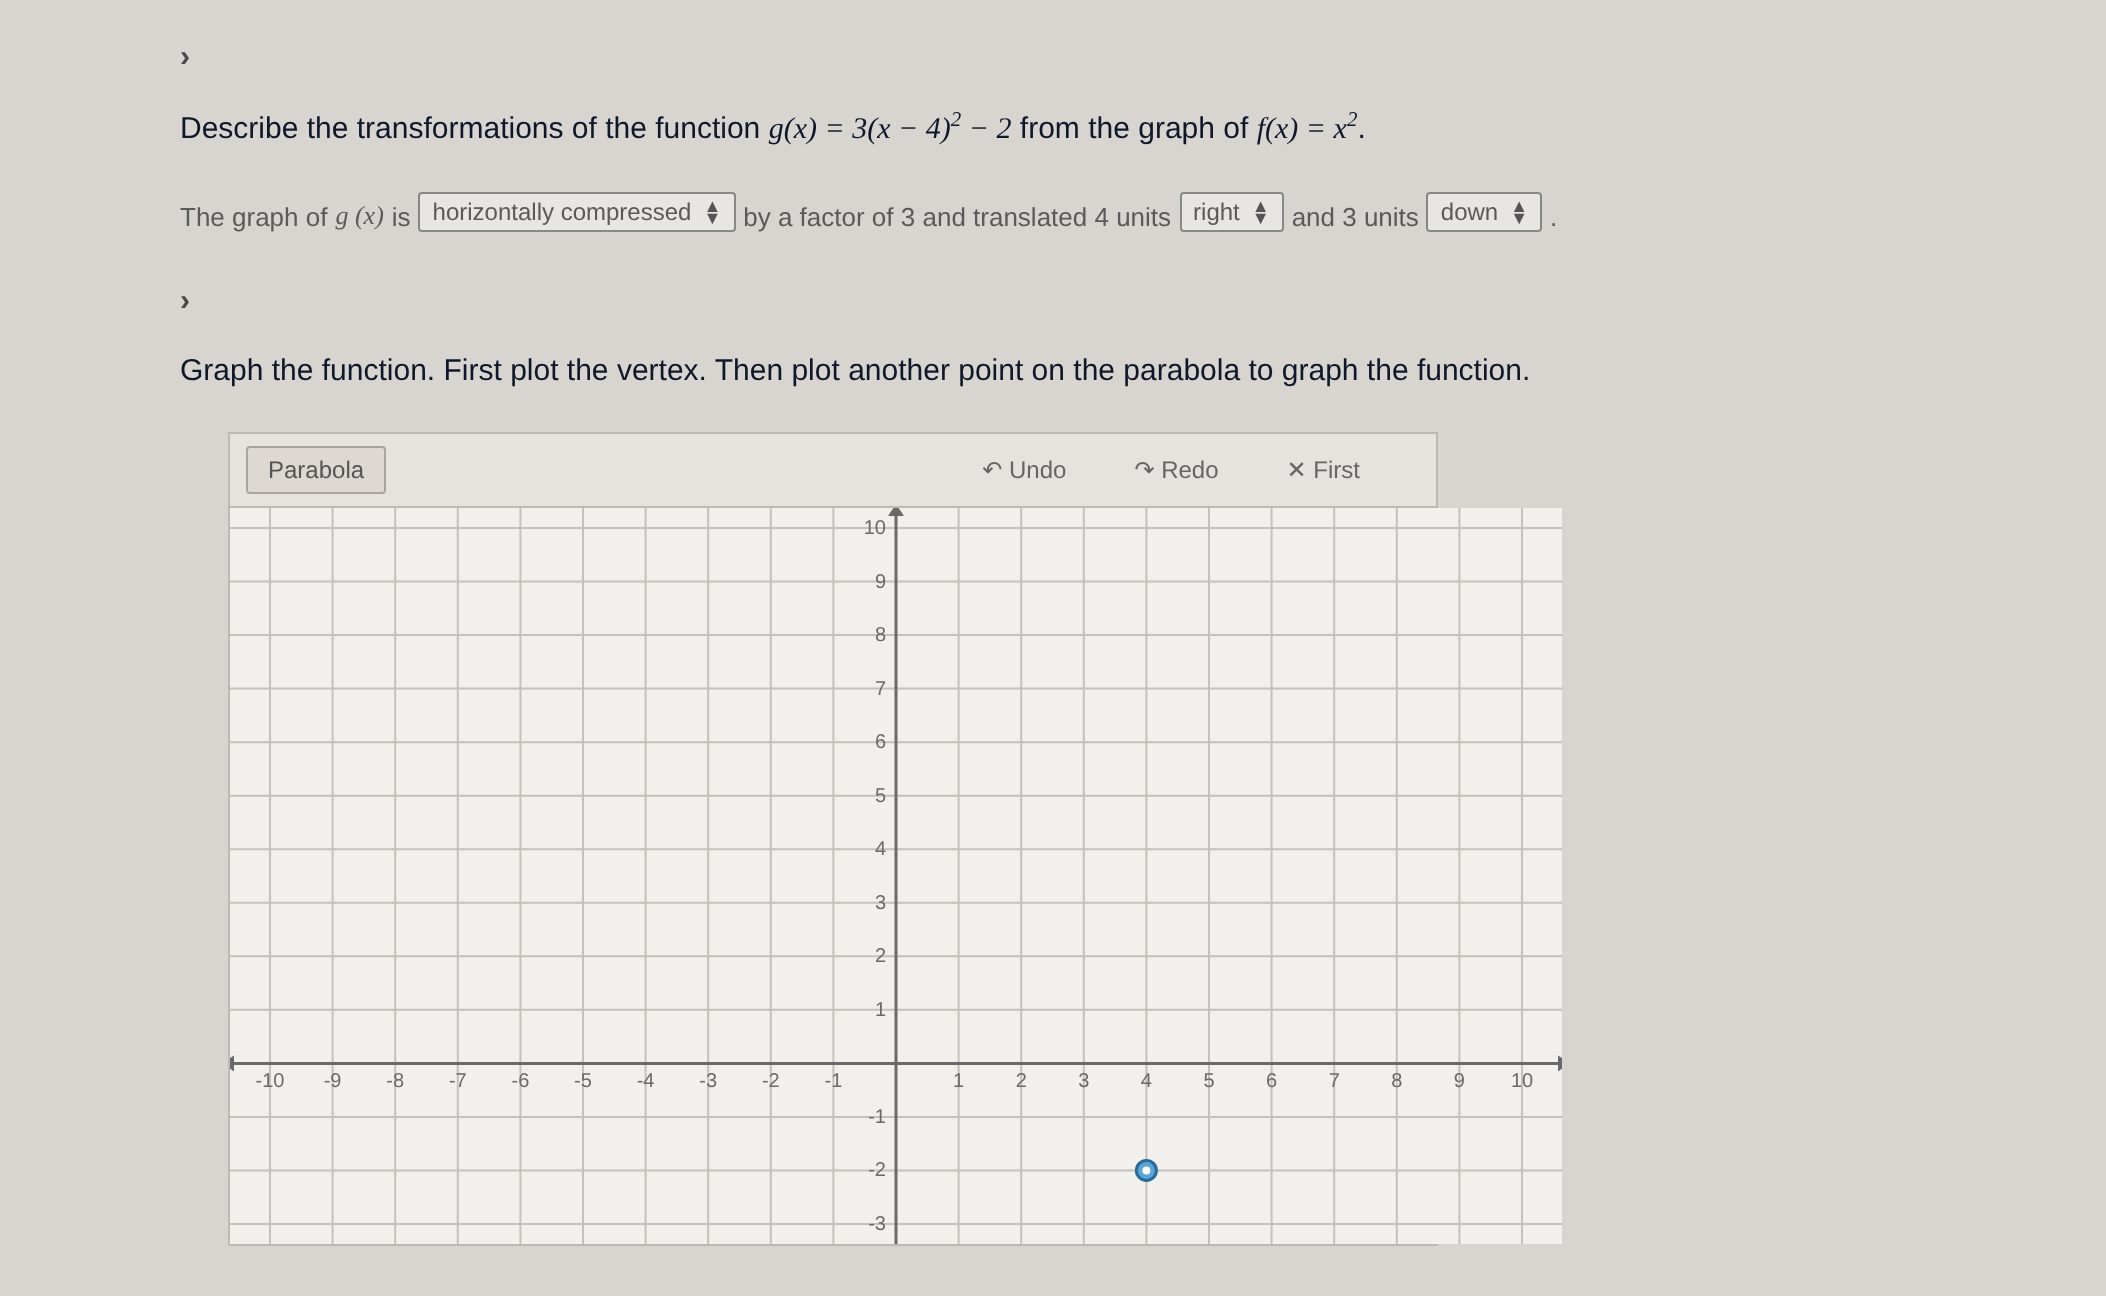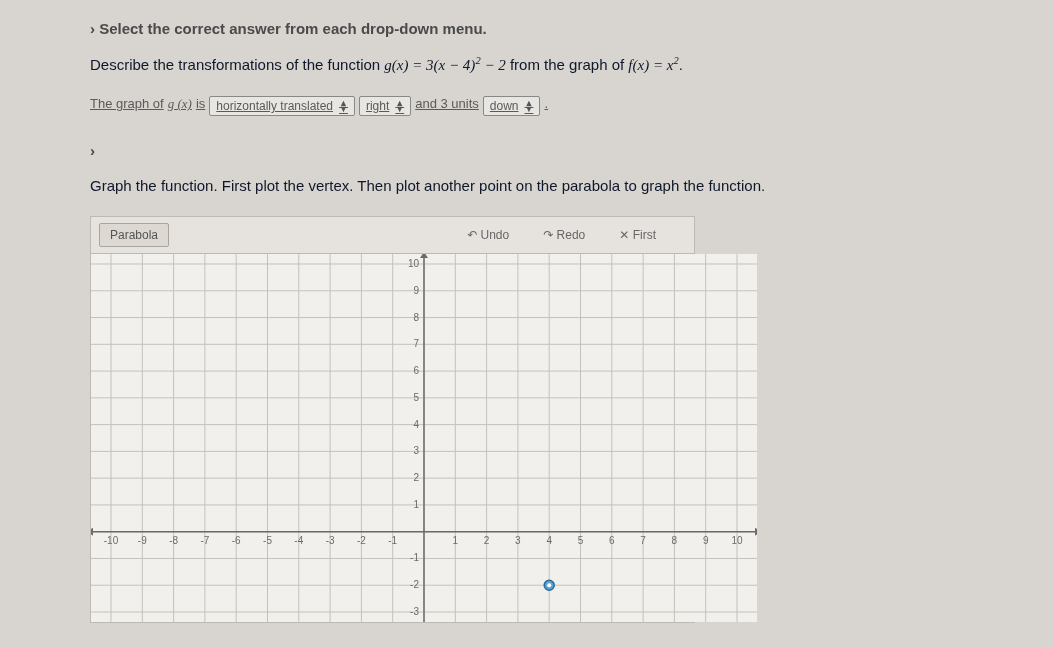--- a/index.html
+++ b/index.html
@@ -23,24 +23,23 @@
     font-size: 15px;
     margin-bottom: 22px;
     color: #0f172a;
   }
   .math-italic { font-style: italic; font-family: 'Times New Roman', serif; }
   .answer-line {
     font-size: 13px;
     color: #5a5a5a;
     margin-bottom: 26px;
     display: flex;
-    align-items: flex-start;
+    align-items: flex-end;
     flex-wrap: wrap;
     gap: 4px;
-    text-decoration: underline;
   }
   .dropdown {
     display: inline-flex;
     align-items: center;
     border: 1px solid #888;
     background: #e8e6e2;
     padding: 2px 6px;
     border-radius: 2px;
     font-size: 12px;
     gap: 6px;
@@ -48,20 +47,21 @@
   }
   .dropdown .arrows {
     font-size: 9px;
     line-height: 6px;
     color: #555;
   }
   .graph-panel {
     border: 1px solid #bdb9b3;
     background: #e6e3de;
     width: 605px;
+    margin-left: 24px;
   }
   .graph-header {
     border-bottom: 1px solid #bdb9b3;
     padding: 6px 8px;
     display: flex;
     align-items: center;
     justify-content: space-between;
     font-size: 12px;
     color: #666;
   }
@@ -88,38 +88,39 @@
   .tick text { font-size: 10px; fill: #6a6a6a; font-family: Arial; text-anchor: middle; }
   .tick-y text { text-anchor: end; }
   .point { fill: #5aa6d8; stroke:#2a6a9a; stroke-width:1.5; }
   .point-inner { fill:#fff; }
   sup { font-size: 0.7em; vertical-align: super; }
 </style>
 </head>
 <body>
 
 <div class="instruction">
-  <span class="chevron"></span><span>Select the correct answer from each drop-down menu.</span>
+  <span class="chevron"></span>
 </div>
 
 <div class="subtext">
   <span>Describe the transformations of the function </span>
   <span class="math-italic"><span>g(x) = 3(x − 4)</span><sup>2</sup><span> − 2</span></span>
   <span> from the graph of </span>
   <span class="math-italic"><span>f(x) = x</span><sup>2</sup></span><span>.</span>
 </div>
 
 <div class="answer-line">
   <span>The graph of </span>
   <span class="math-italic">g (x)</span>
   <span> is </span>
   <span class="dropdown">
-    <span>horizontally translated</span>
+    <span>horizontally compressed</span>
       <span class="arrows">▲<br>▼</span>
   </span>
+  <span>by a factor of 3 and translated 4 units</span>
   <span class="dropdown">
     <span>right</span>
       <span class="arrows">▲<br>▼</span>
   </span>
   <span>and 3 units</span>
   <span class="dropdown">
     <span>down</span>
       <span class="arrows">▲<br>▼</span>
   </span>
   <span>.</span>

